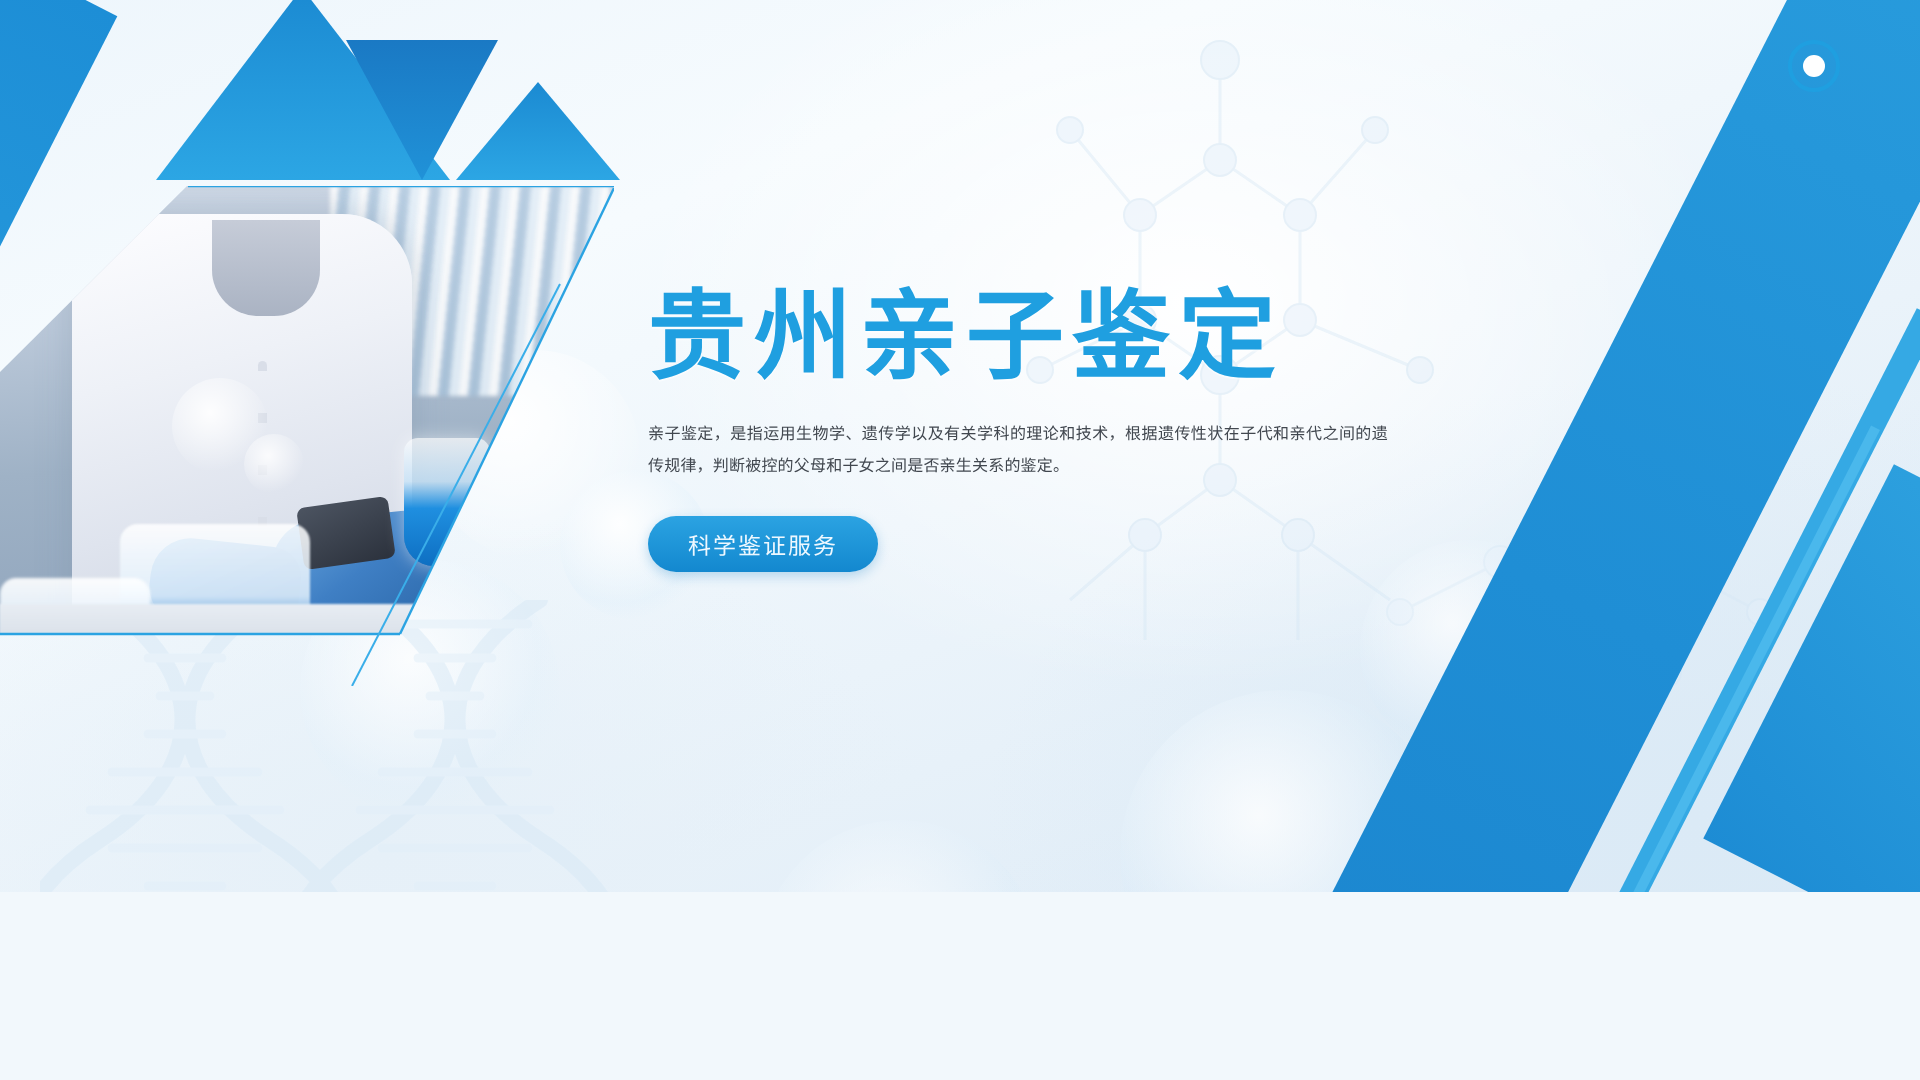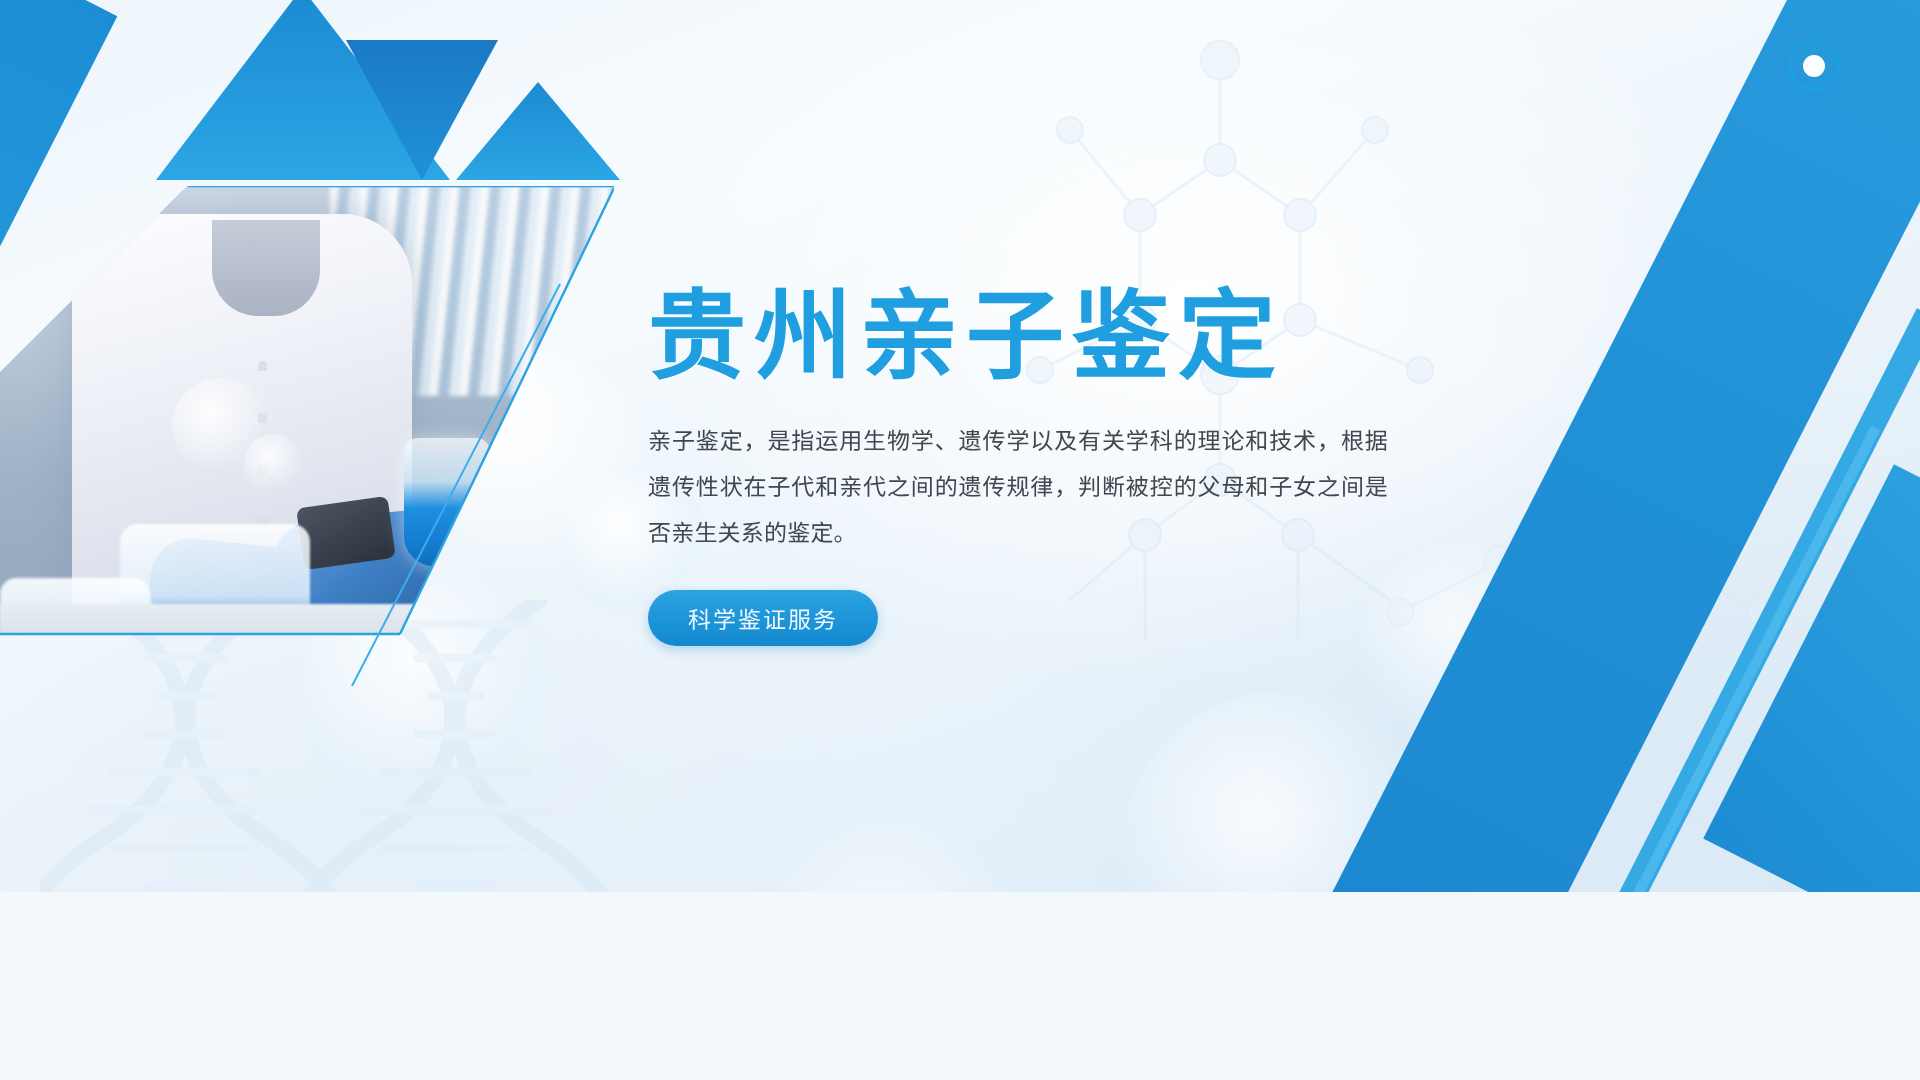--- a/index.html
+++ b/index.html
@@ -115,21 +115,21 @@
     font-weight:bold;
     letter-spacing:8px;
     line-height:1.12;
     color:#1f9fe0;
     text-shadow:0 2px 0 rgba(255,255,255,.55);
     white-space:nowrap;
   }
   #hero-desc {
     margin-top:26px;
     width:740px;
-    font-size:23px;
+    font-size:16px;
     line-height:2.0;
     color:#41474f;
     letter-spacing:.2px;
     text-align:justify;
   }
   #hero-buttons {
     margin-top:34px;
     display:flex;
     gap:88px;
   }

